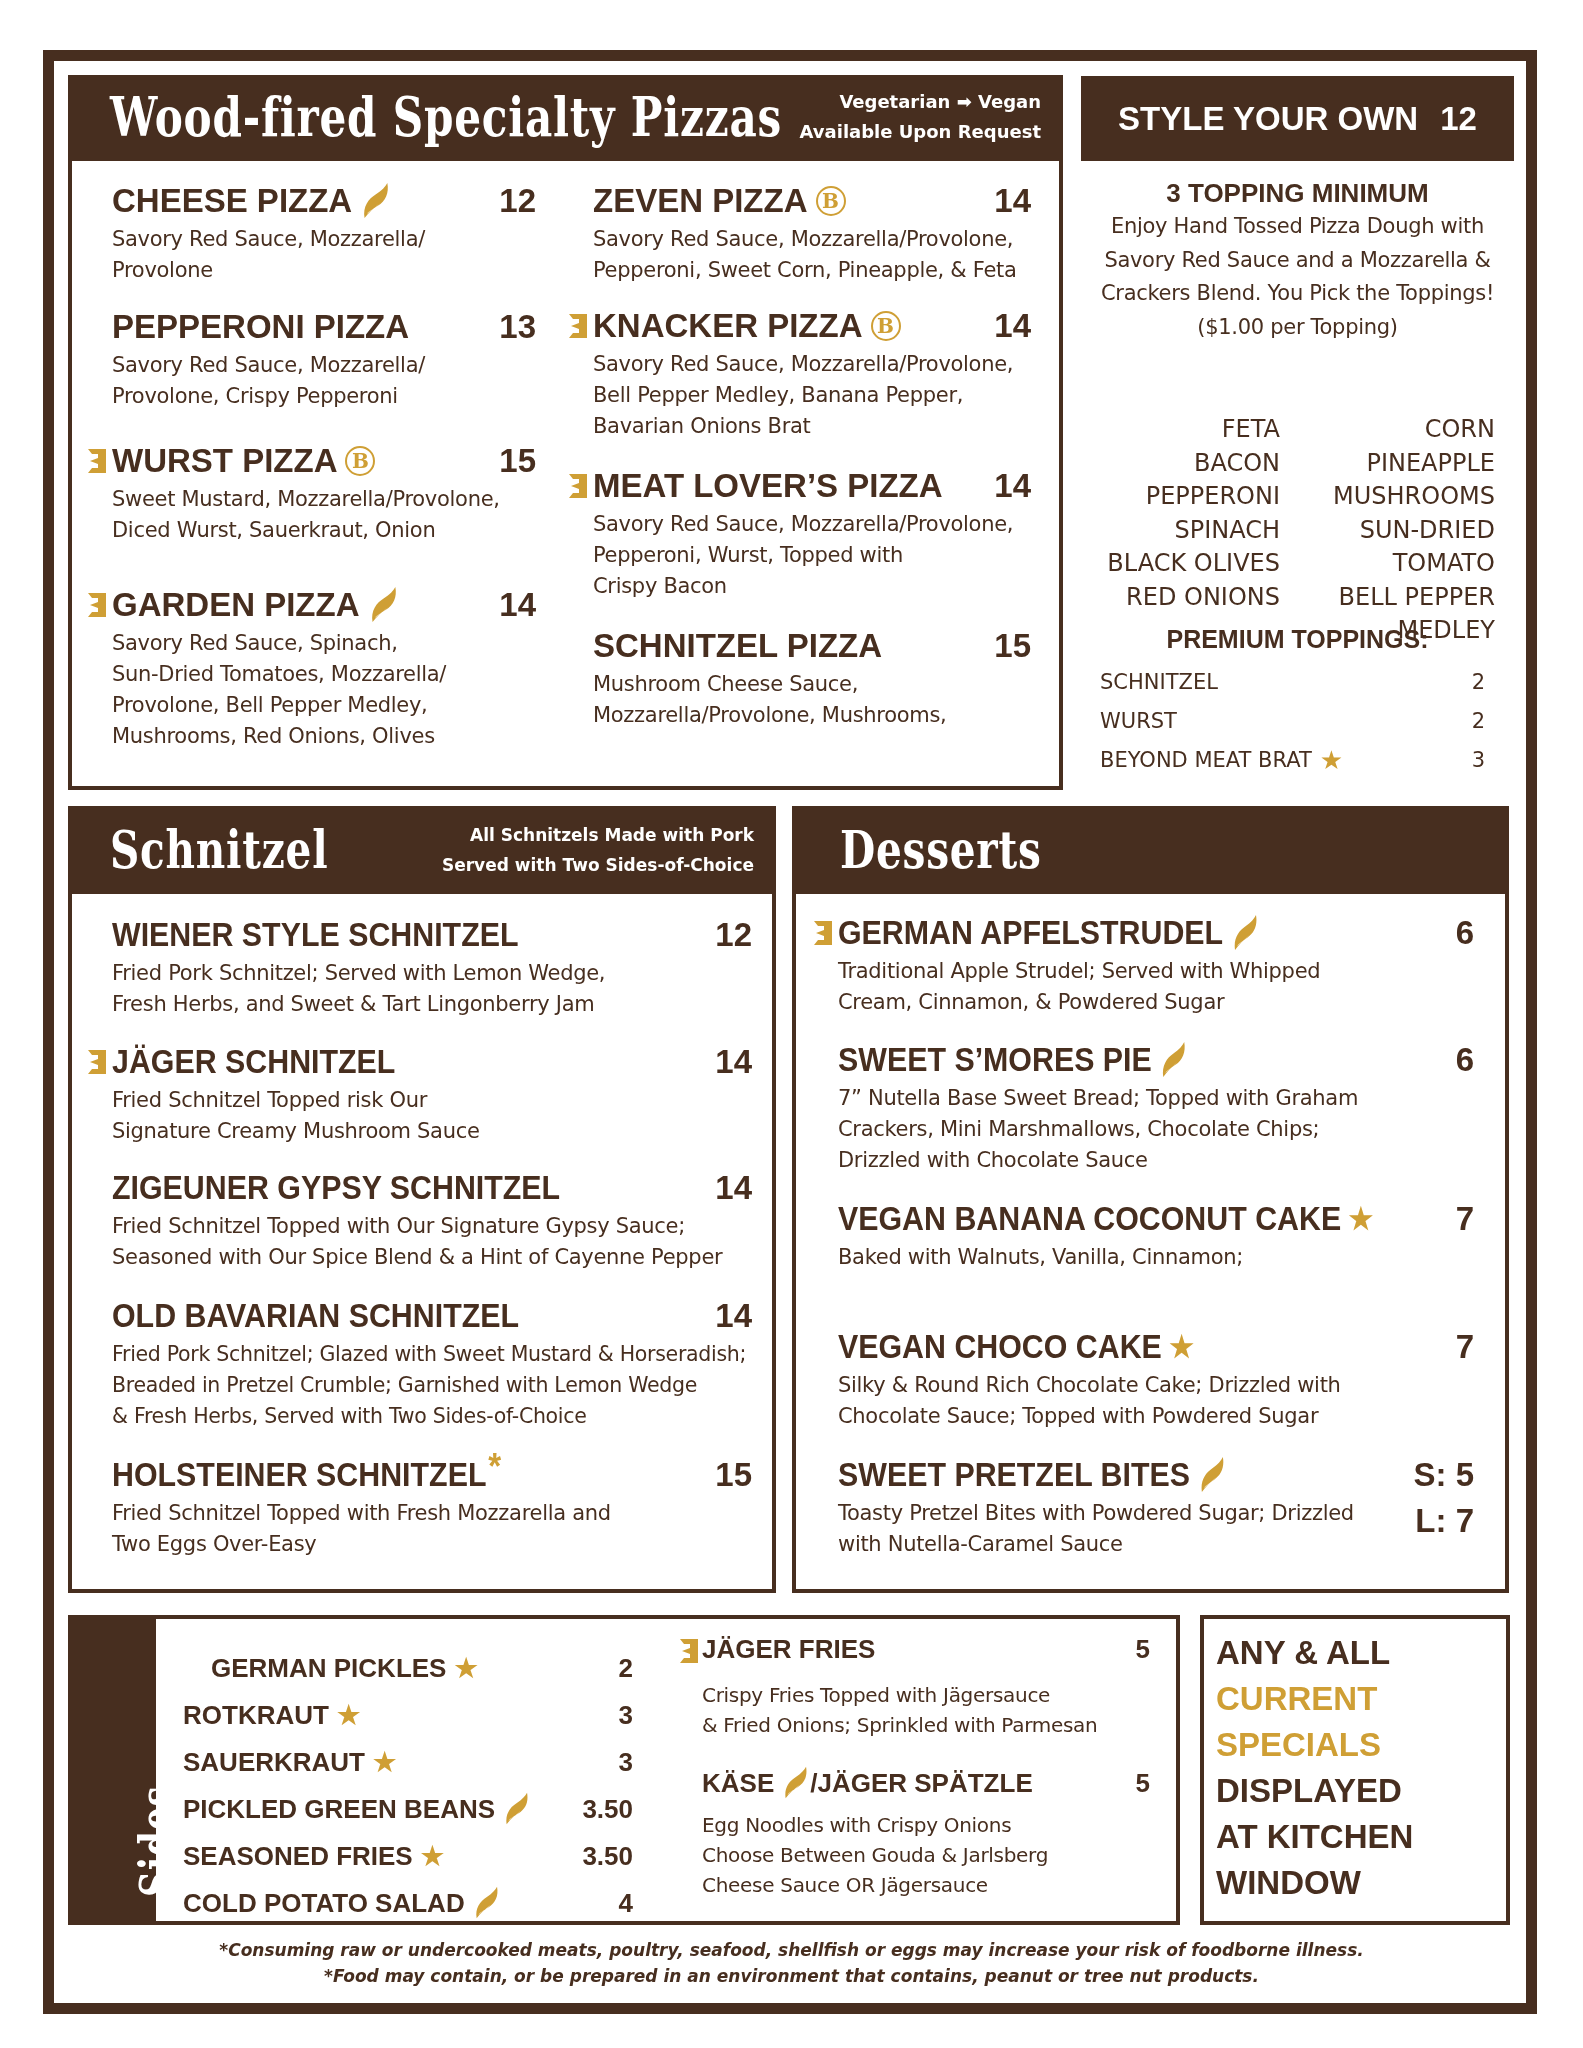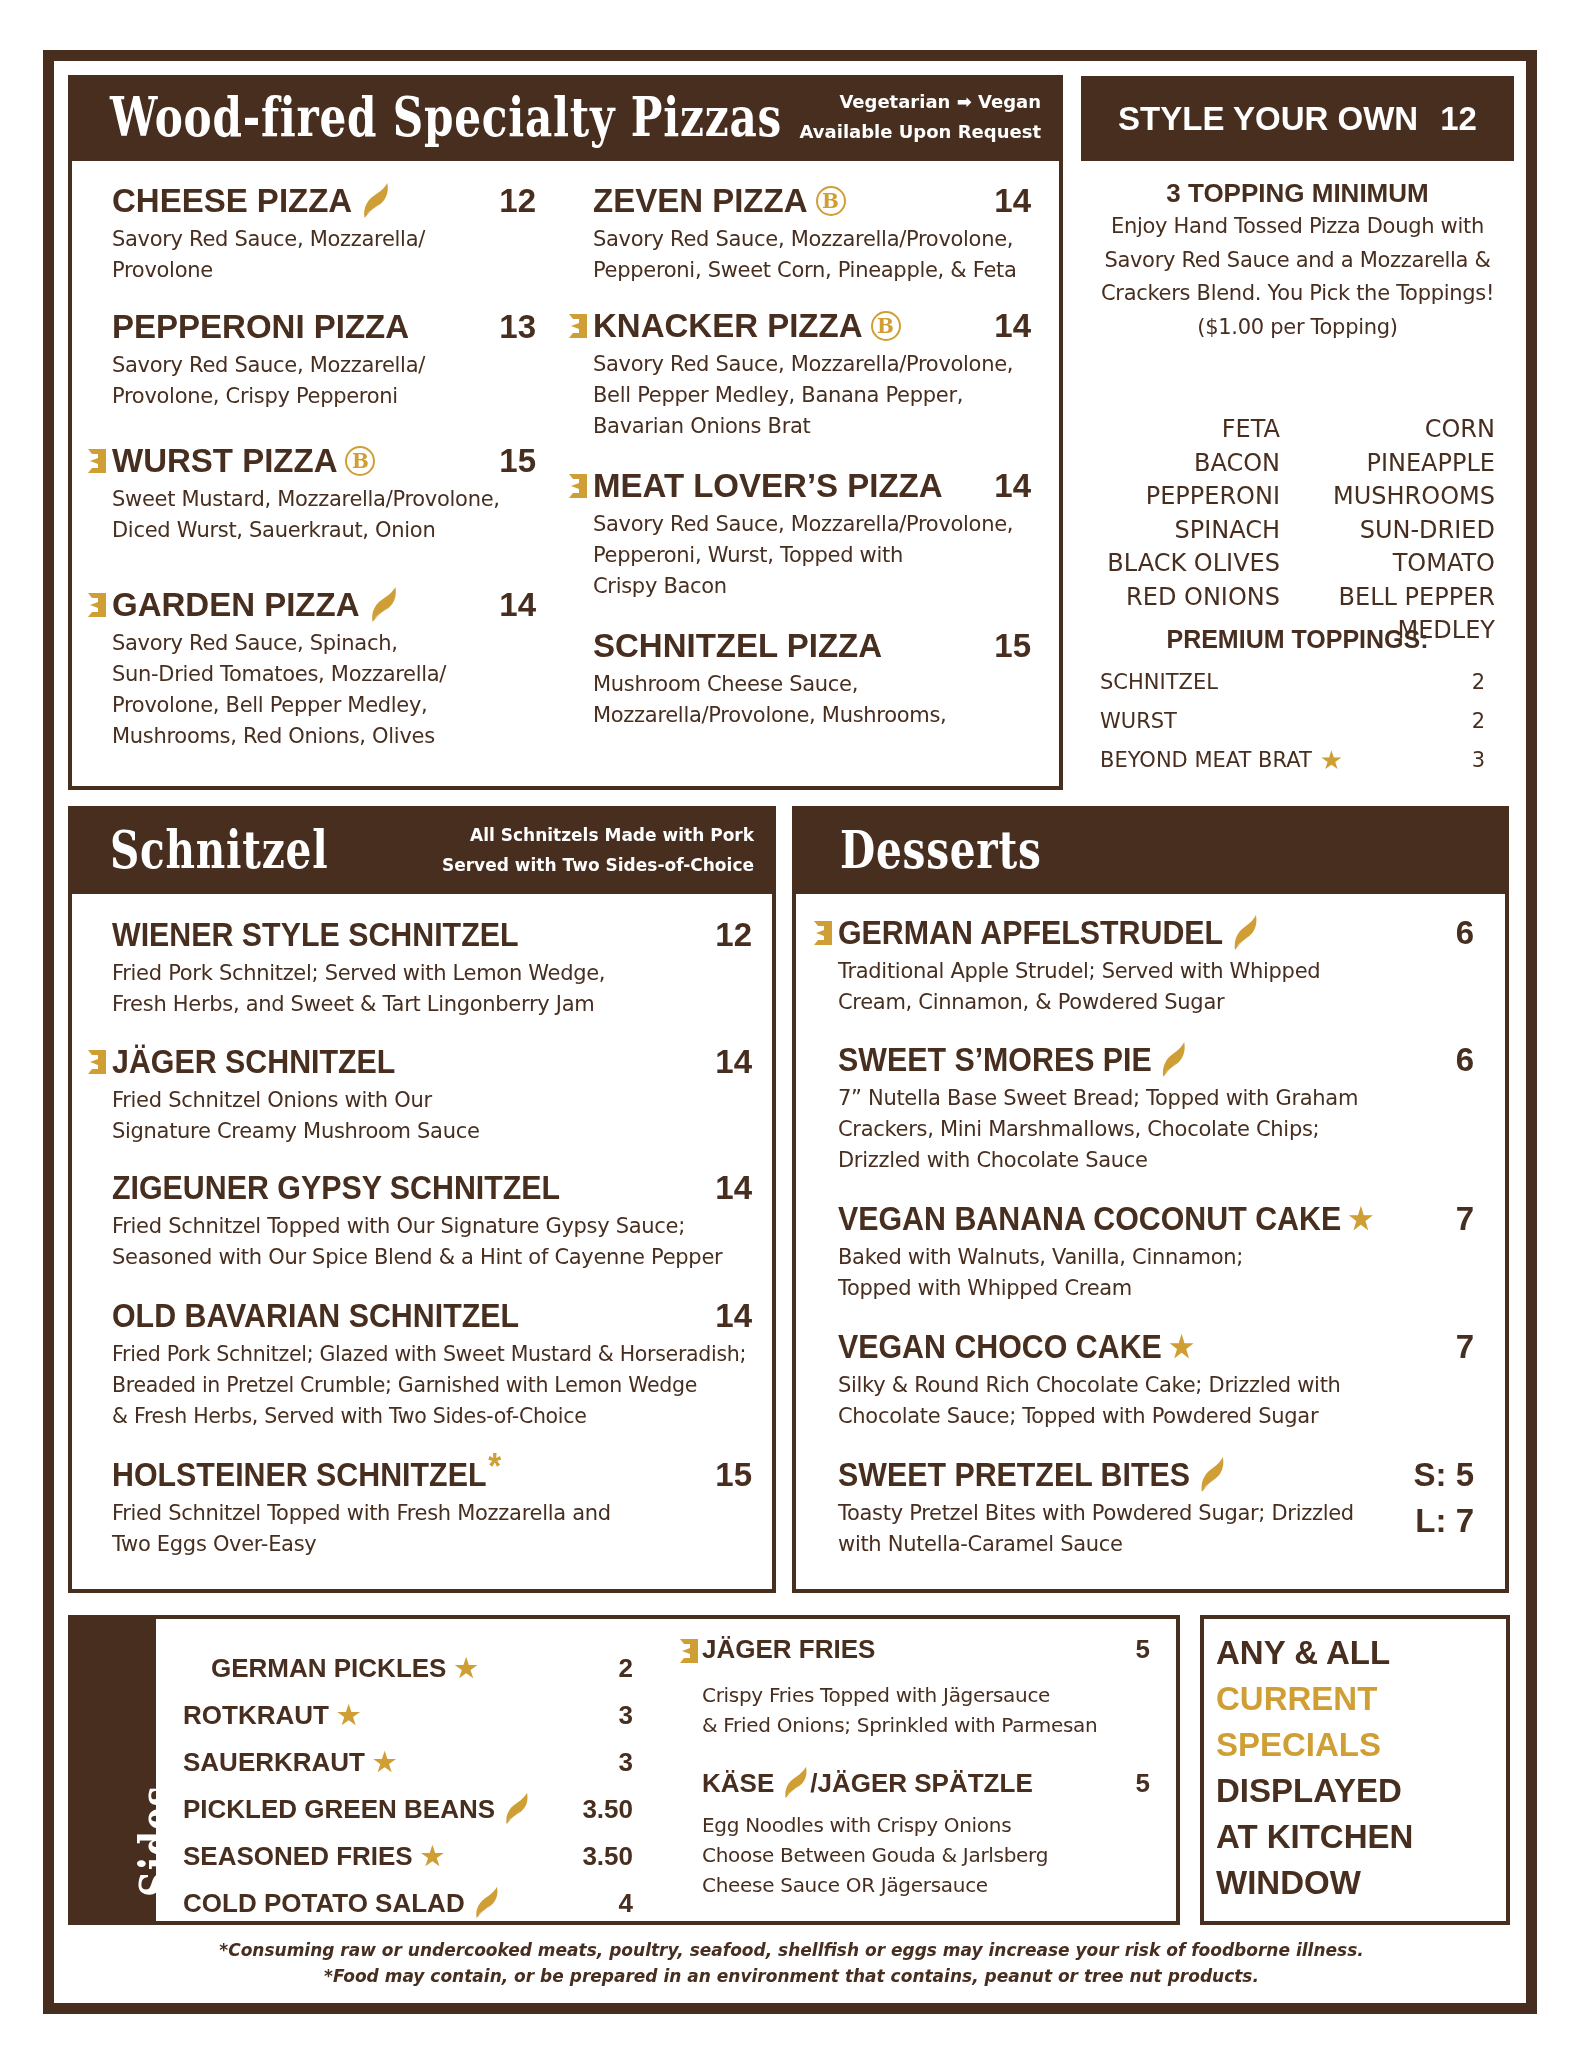--- a/index.html
+++ b/index.html
@@ -239,21 +239,21 @@
     </div>
 </div>
 
 <div class="item narrow" style="left:112px; top:1043px; width:640px;">
   <svg class="crown">
       <use href="#crown-sym"></use>
     </svg>
   <div class="item-name">JÄGER SCHNITZEL</div>
   <div class="item-price">14</div>
   <div class="item-desc">
-      <div>Fried Schnitzel Onions with Our</div>
+      <div>Fried Schnitzel Topped risk Our</div>
       <div>Signature Creamy Mushroom Sauce</div>
     </div>
 </div>
 
 <div class="item narrow" style="left:112px; top:1169px; width:640px;">
   <div class="item-name">ZIGEUNER GYPSY SCHNITZEL</div>
   <div class="item-price">14</div>
   <div class="item-desc">
       <div>Fried Schnitzel Topped with Our Signature Gypsy Sauce;</div>
       <div>Seasoned with Our Spice Blend &amp; a Hint of Cayenne Pepper</div>
@@ -320,21 +320,20 @@
 </div>
 
 <div class="item narrow" style="left:838px; top:1200px; width:636px;">
   <div class="item-name">
       <span>VEGAN BANANA COCONUT CAKE</span>
       <span class="star">★</span>
     </div>
   <div class="item-price">7</div>
   <div class="item-desc">
       <div>Baked with Walnuts, Vanilla, Cinnamon;</div>
-      <div>Topped with Whipped Cream</div>
     </div>
 </div>
 
 <div class="item narrow" style="left:838px; top:1328px; width:636px;">
   <div class="item-name">
       <span>VEGAN CHOCO CAKE</span>
       <span class="star">★</span>
     </div>
   <div class="item-price">7</div>
   <div class="item-desc">

